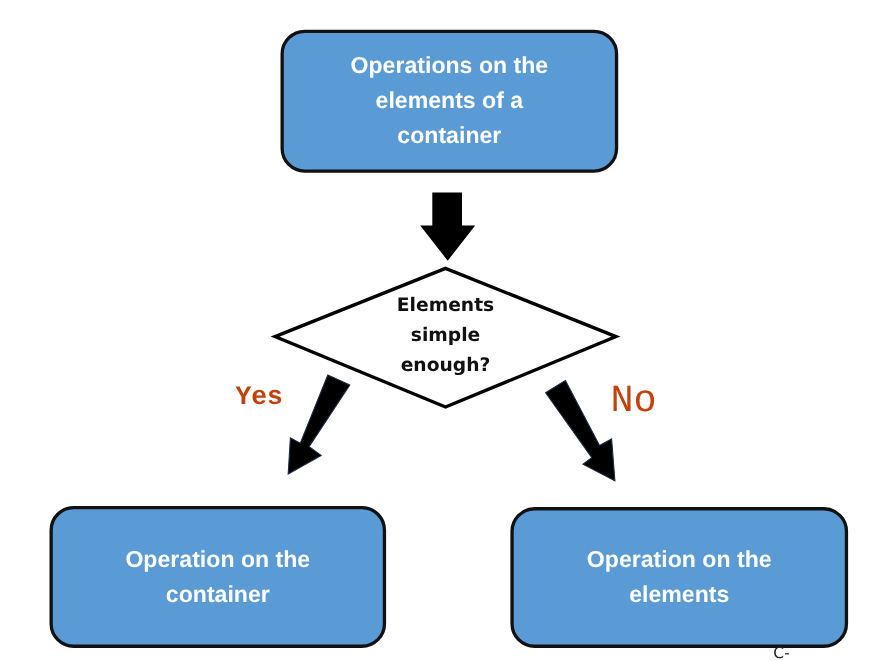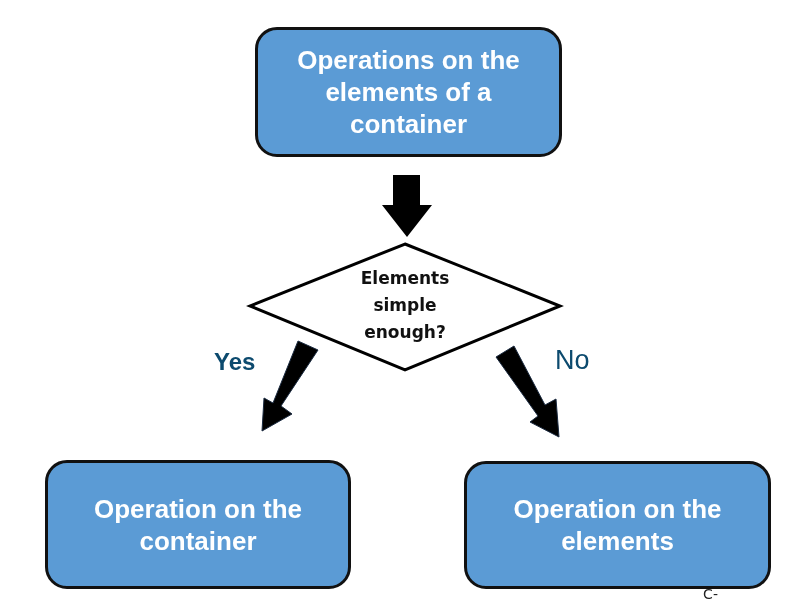--- a/index.html
+++ b/index.html
@@ -12,40 +12,40 @@
       position: absolute;
       background: #5b9bd5;
       border: 3px solid #111111;
       border-radius: 22px;
       box-sizing: border-box;
       display: flex; align-items: center; justify-content: center;
       text-align: center;
       color: #ffffff;
       font-family: "Liberation Sans", sans-serif;
       font-weight: bold;
-      font-size: 26px;
+      font-size: 21px;
       line-height: 32px;
     }
     .box span { white-space: pre-line; }
     #box-top { left: 255px; top: 27px; width: 307px; height: 130px; }
     #box-left { left: 45px; top: 460px; width: 306px; height: 129px; }
     #box-right { left: 464px; top: 461px; width: 307px; height: 128px; }
     svg.overlay { position: absolute; left: 0; top: 0; }
     .decision-text {
       position: absolute; left: 330px; top: 265px; width: 150px;
       text-align: center;
       font-family: "DejaVu Sans", sans-serif;
       font-weight: bold; font-size: 17px; line-height: 27px;
       color: #111111; white-space: pre-line;
     }
     .label {
-      position: absolute; font-family: Liberation Sans, sans-serif; color: #0c4a6e;
+      position: absolute; font-family: Liberation Mono, monospace; color: #c2410c;
     }
     #label-yes { left: 214px; top: 348px; font-size: 24px; font-weight: bold; }
-    #label-no { left: 555px; top: 345px; font-size: 27px; font-weight: normal; }
+    #label-no { left: 555px; top: 345px; font-size: 35px; font-weight: normal; }
     .watermark {
       position: absolute; left: 703px; top: 586px;
       font-family: "DejaVu Sans", sans-serif; font-size: 14px; color: #222;
       letter-spacing: 0.2px;
     }
   </style>
 </head>
 <body>
 
 <svg class="overlay" width="800" height="601">

